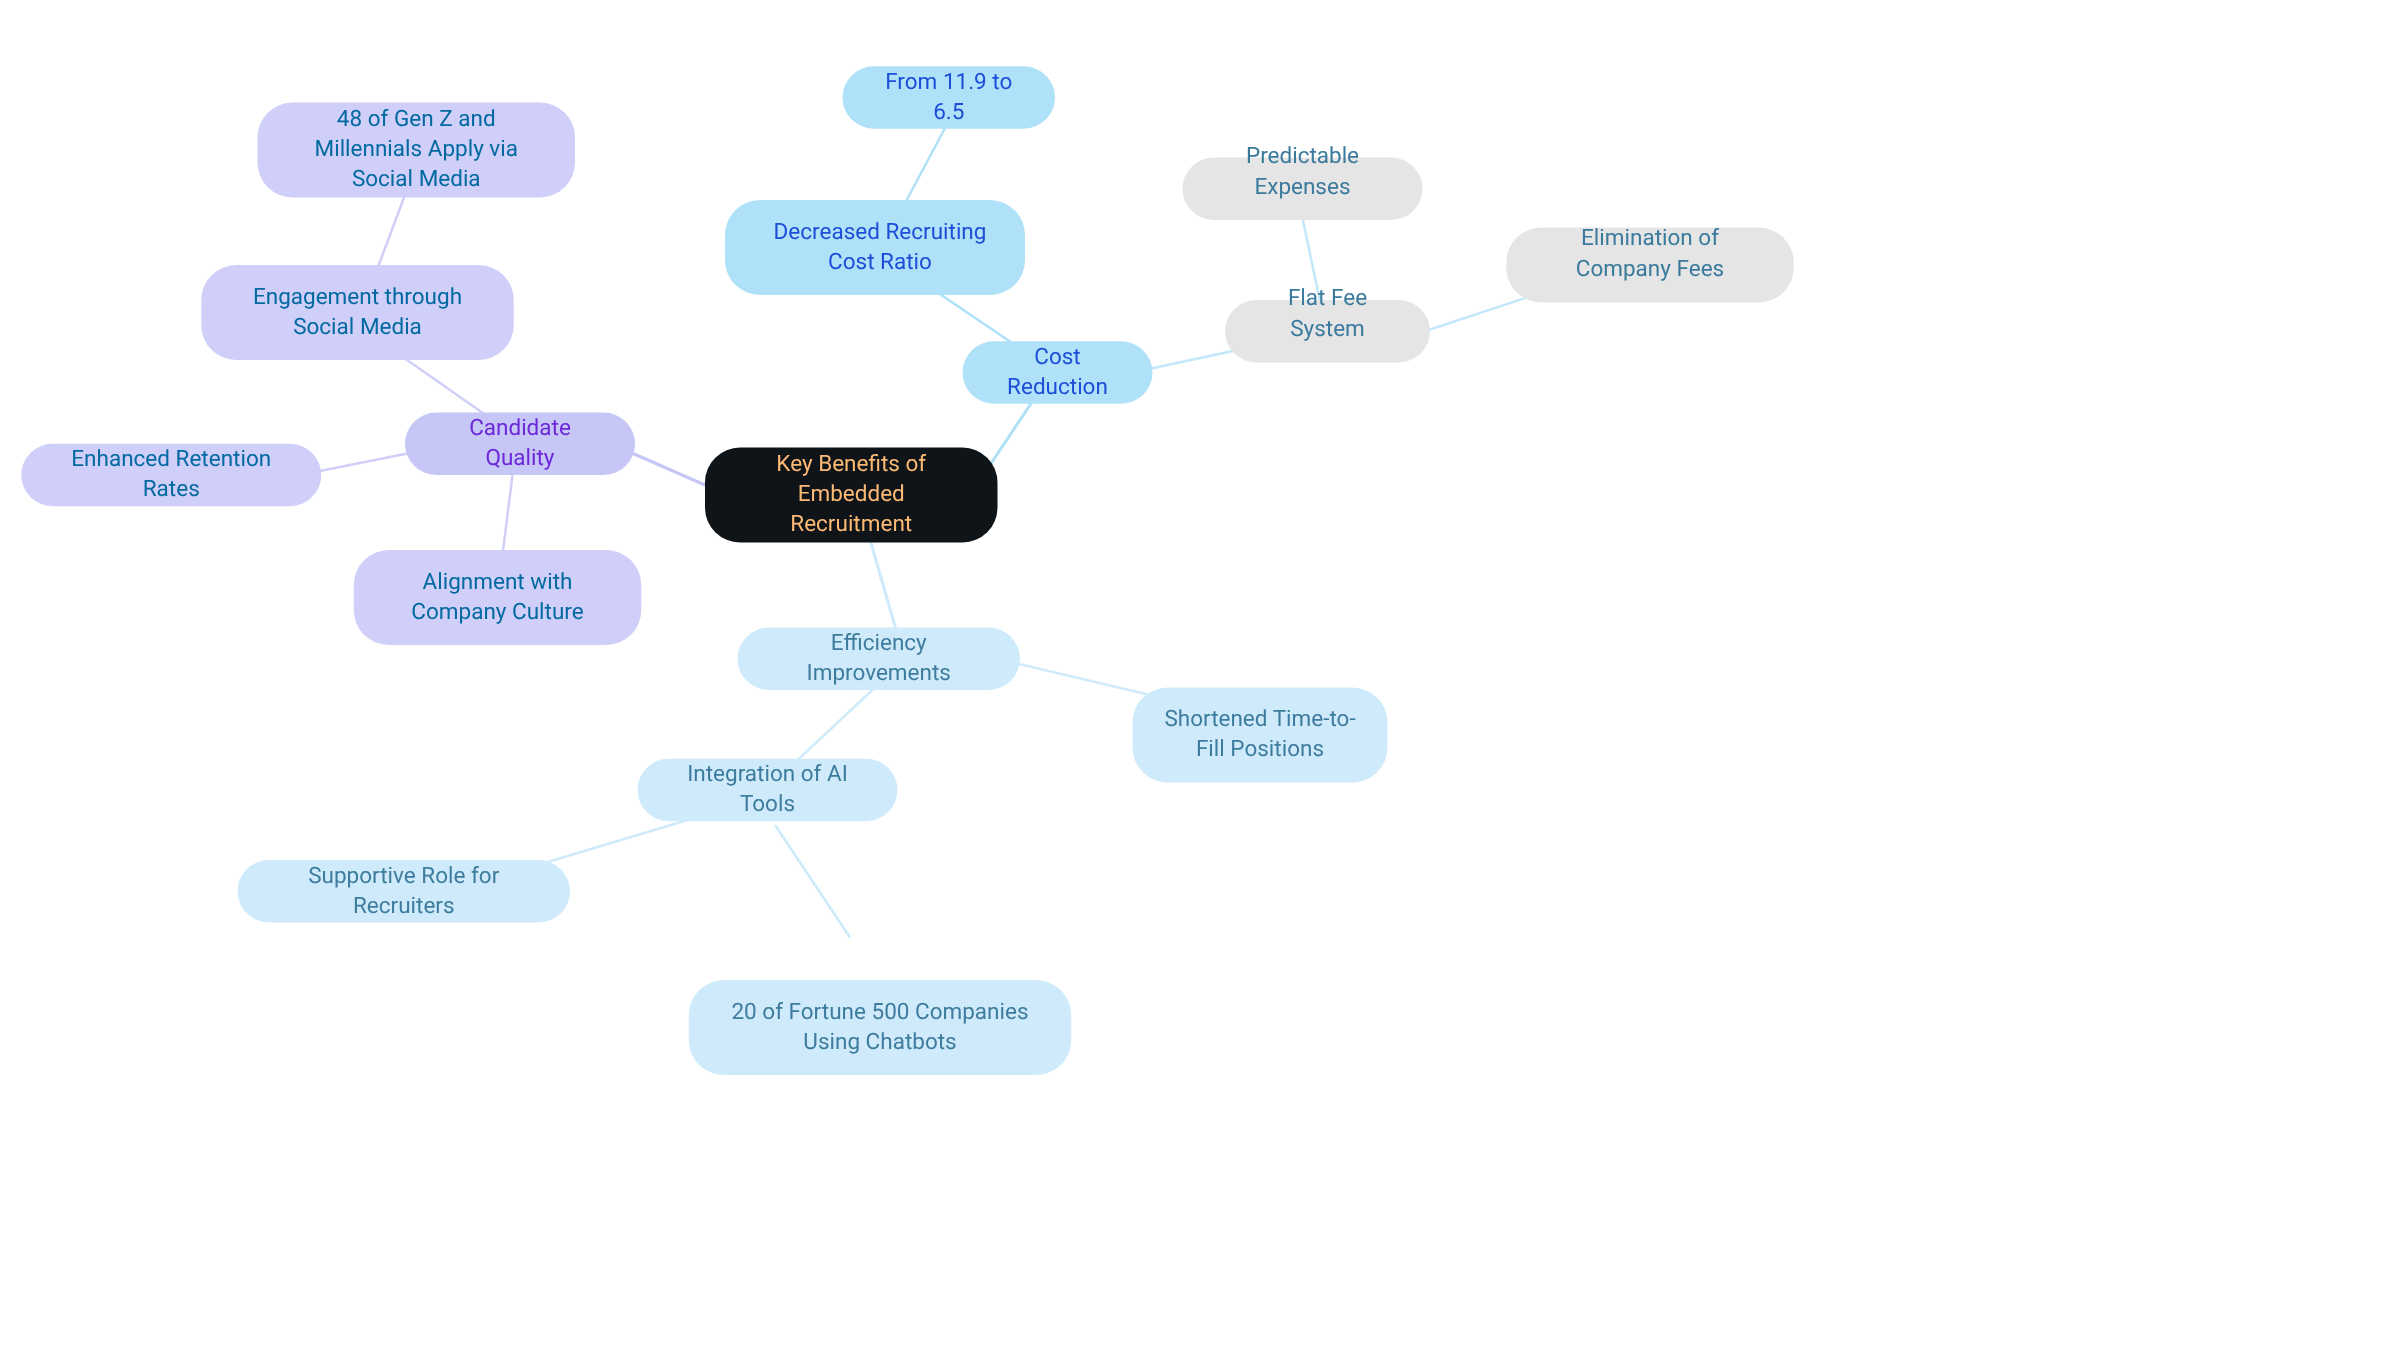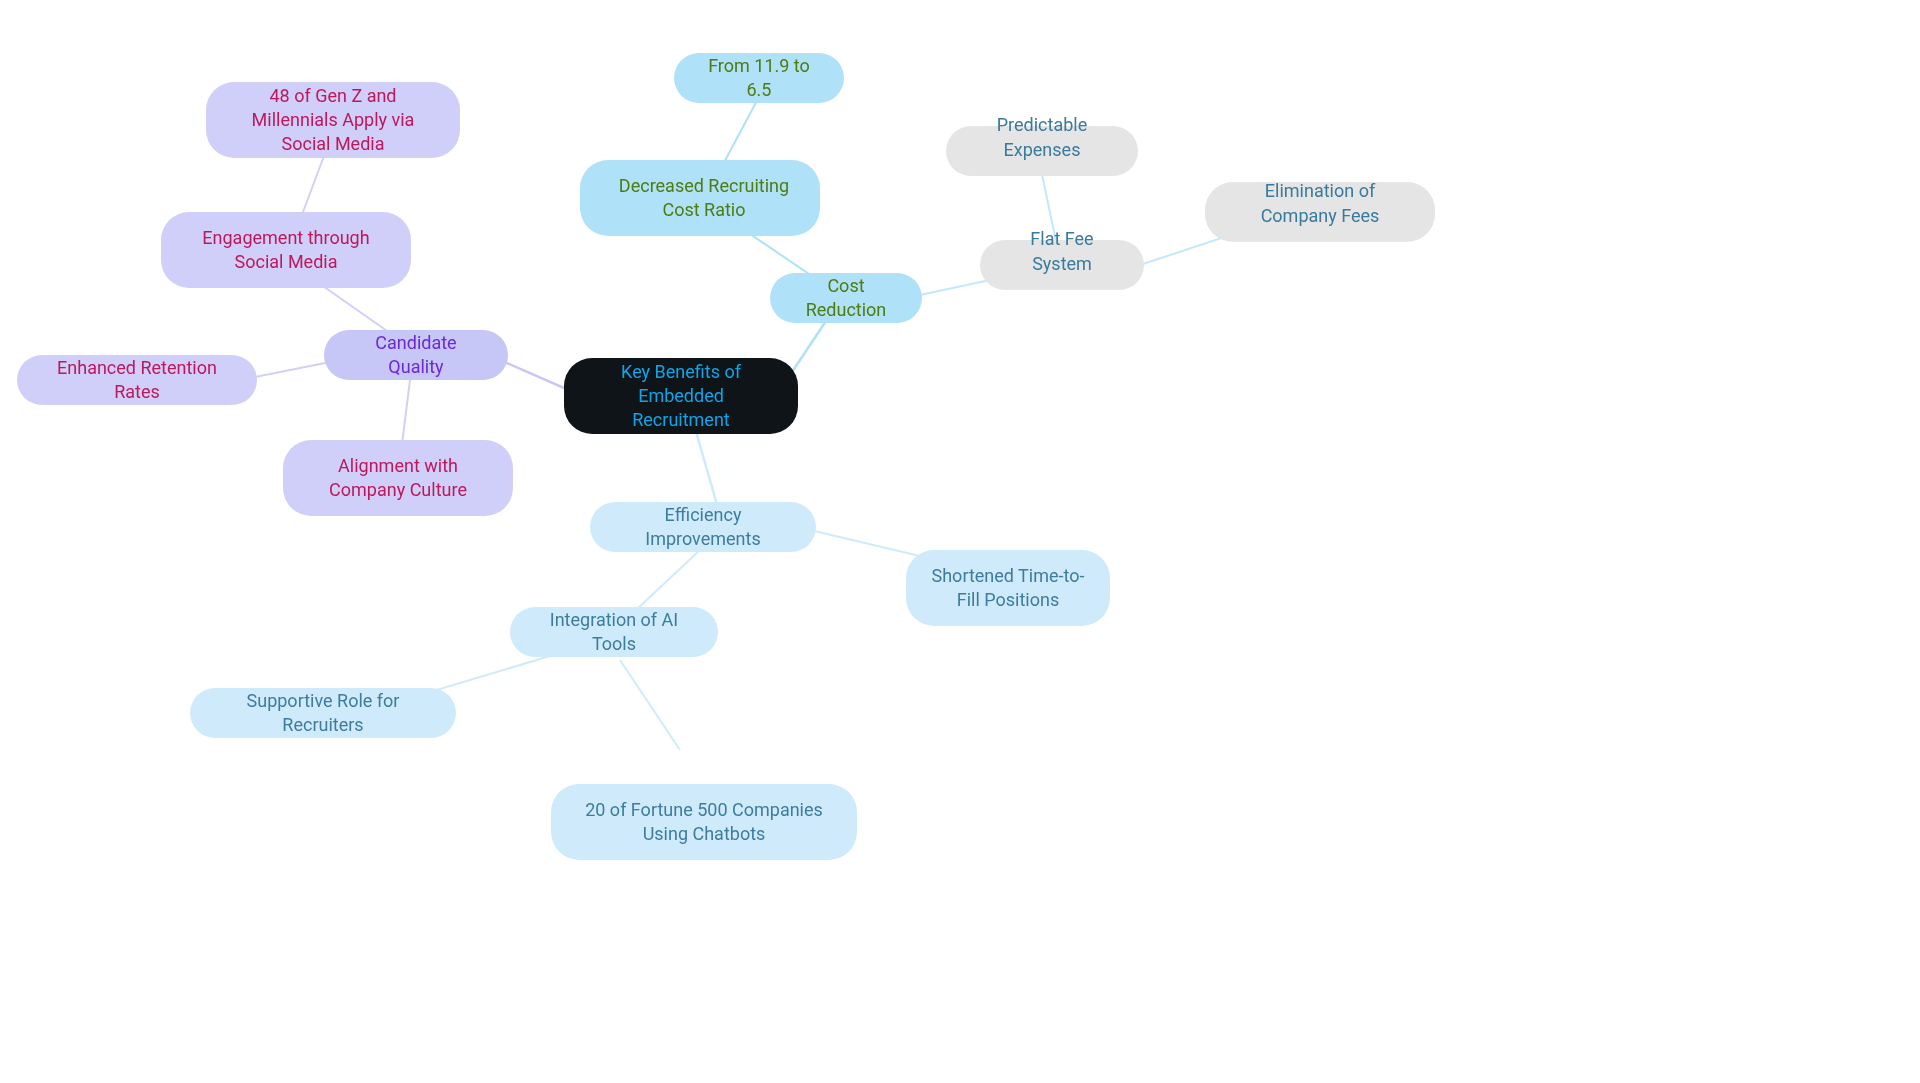--- a/index.html
+++ b/index.html
@@ -20,42 +20,42 @@
     justify-content: center;
     text-align: center;
     padding: 14px 24px;
     box-sizing: border-box;
     font-size: 18px;
     line-height: 1.35;
     font-weight: 400;
   }
   .root {
     background: #0f1419;
-    color: #0ea5e9;
+    color: #fdba74;
   }
   .blue-mid {
     background: #afe1f8;
-    color: #4d7c0f;
+    color: #1d4ed8;
   }
   .blue-light {
     background: #e5e5e5;
     color: #3a7a9c;
     align-items: flex-end;
   }
   .blue-lighter {
     background: #cfebfb;
     color: #3e7c9e;
   }
   .purple-mid {
     background: #c6c6f7;
     color: #6d28d9;
   }
   .purple-light {
     background: #cfcff9;
-    color: #be185d;
+    color: #0369a1;
   }
   svg.edges {
     position: absolute;
     top: 0;
     left: 0;
     width: 1920px;
     height: 1083px;
     pointer-events: none;
   }
 </style>

